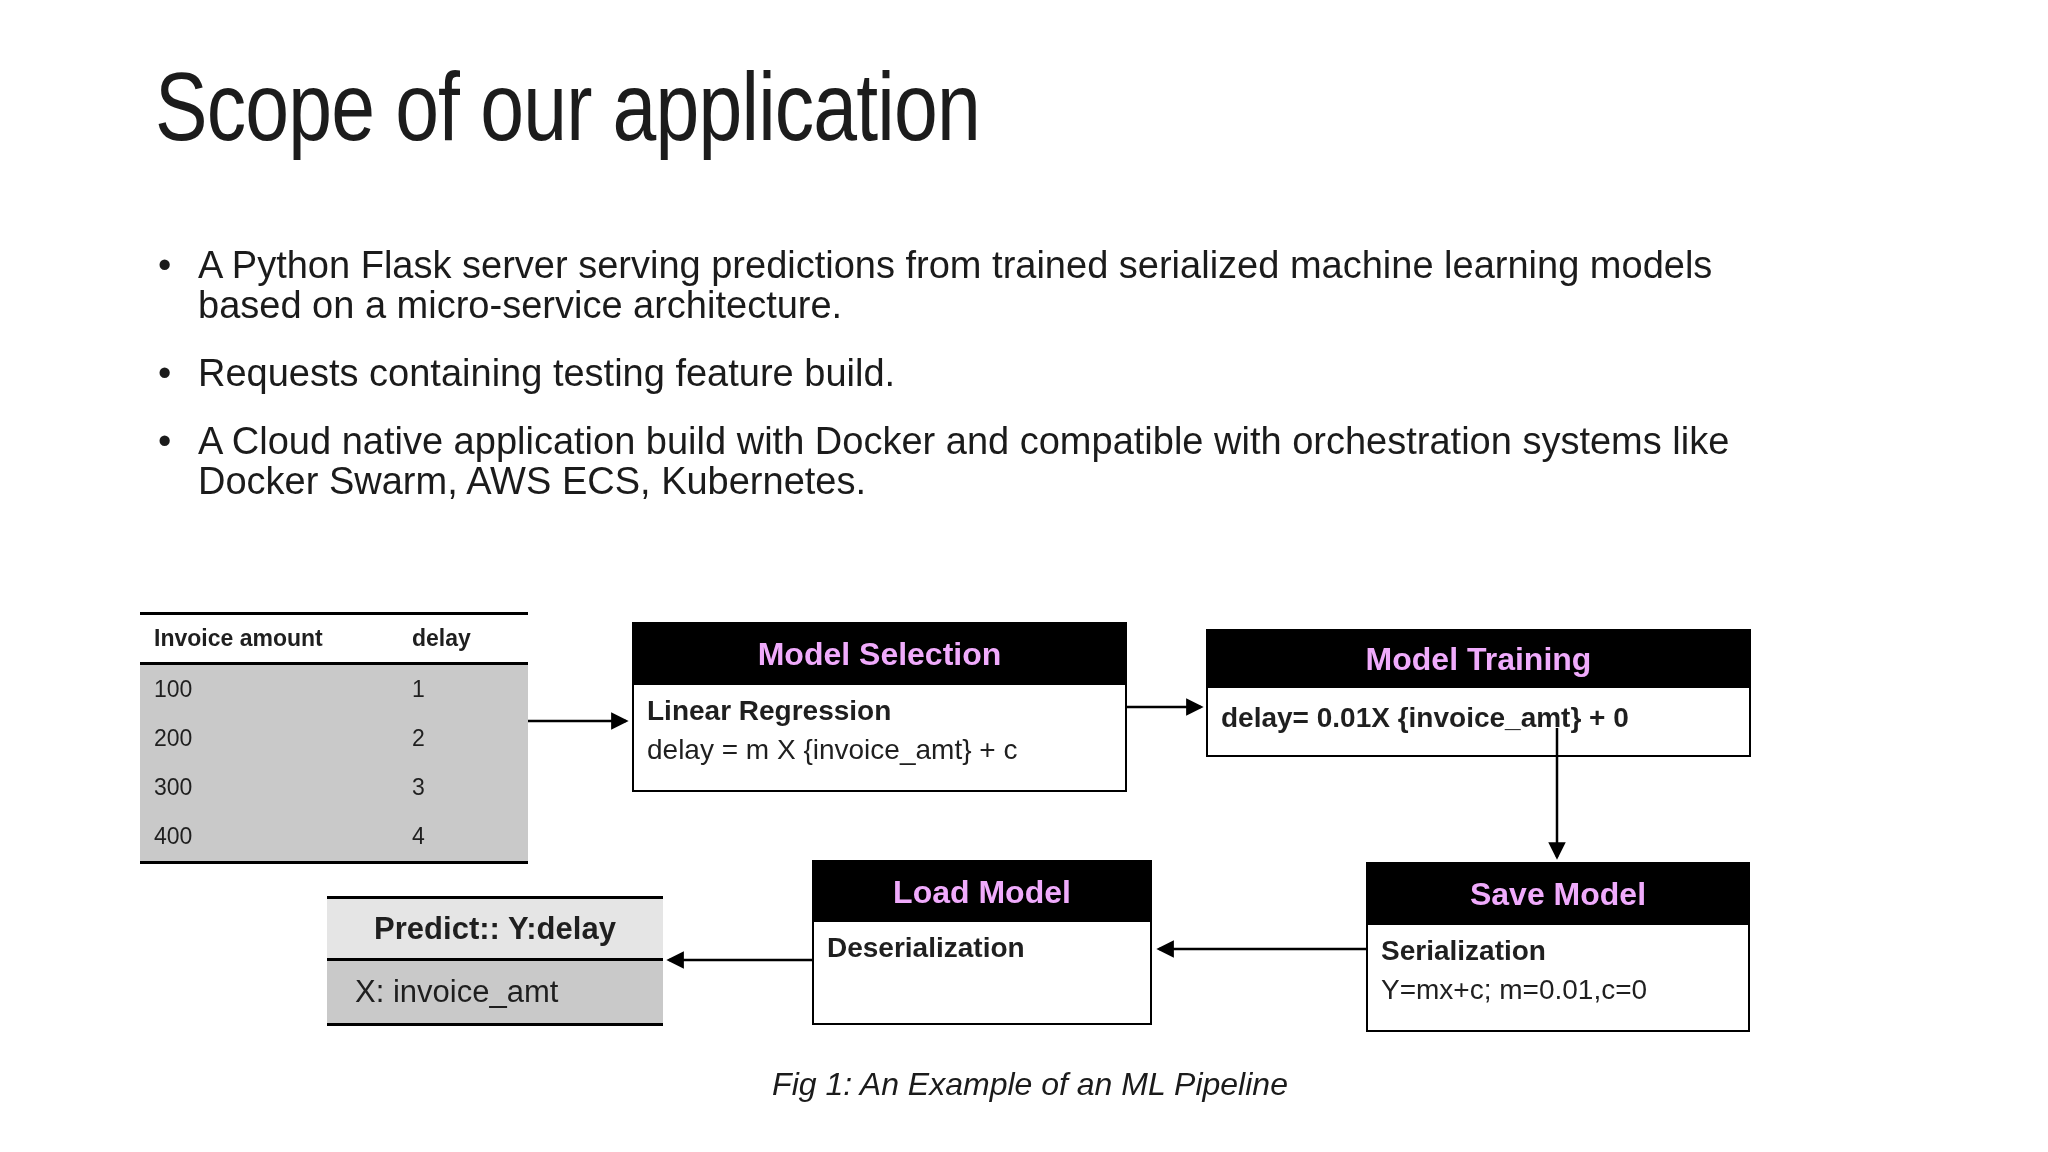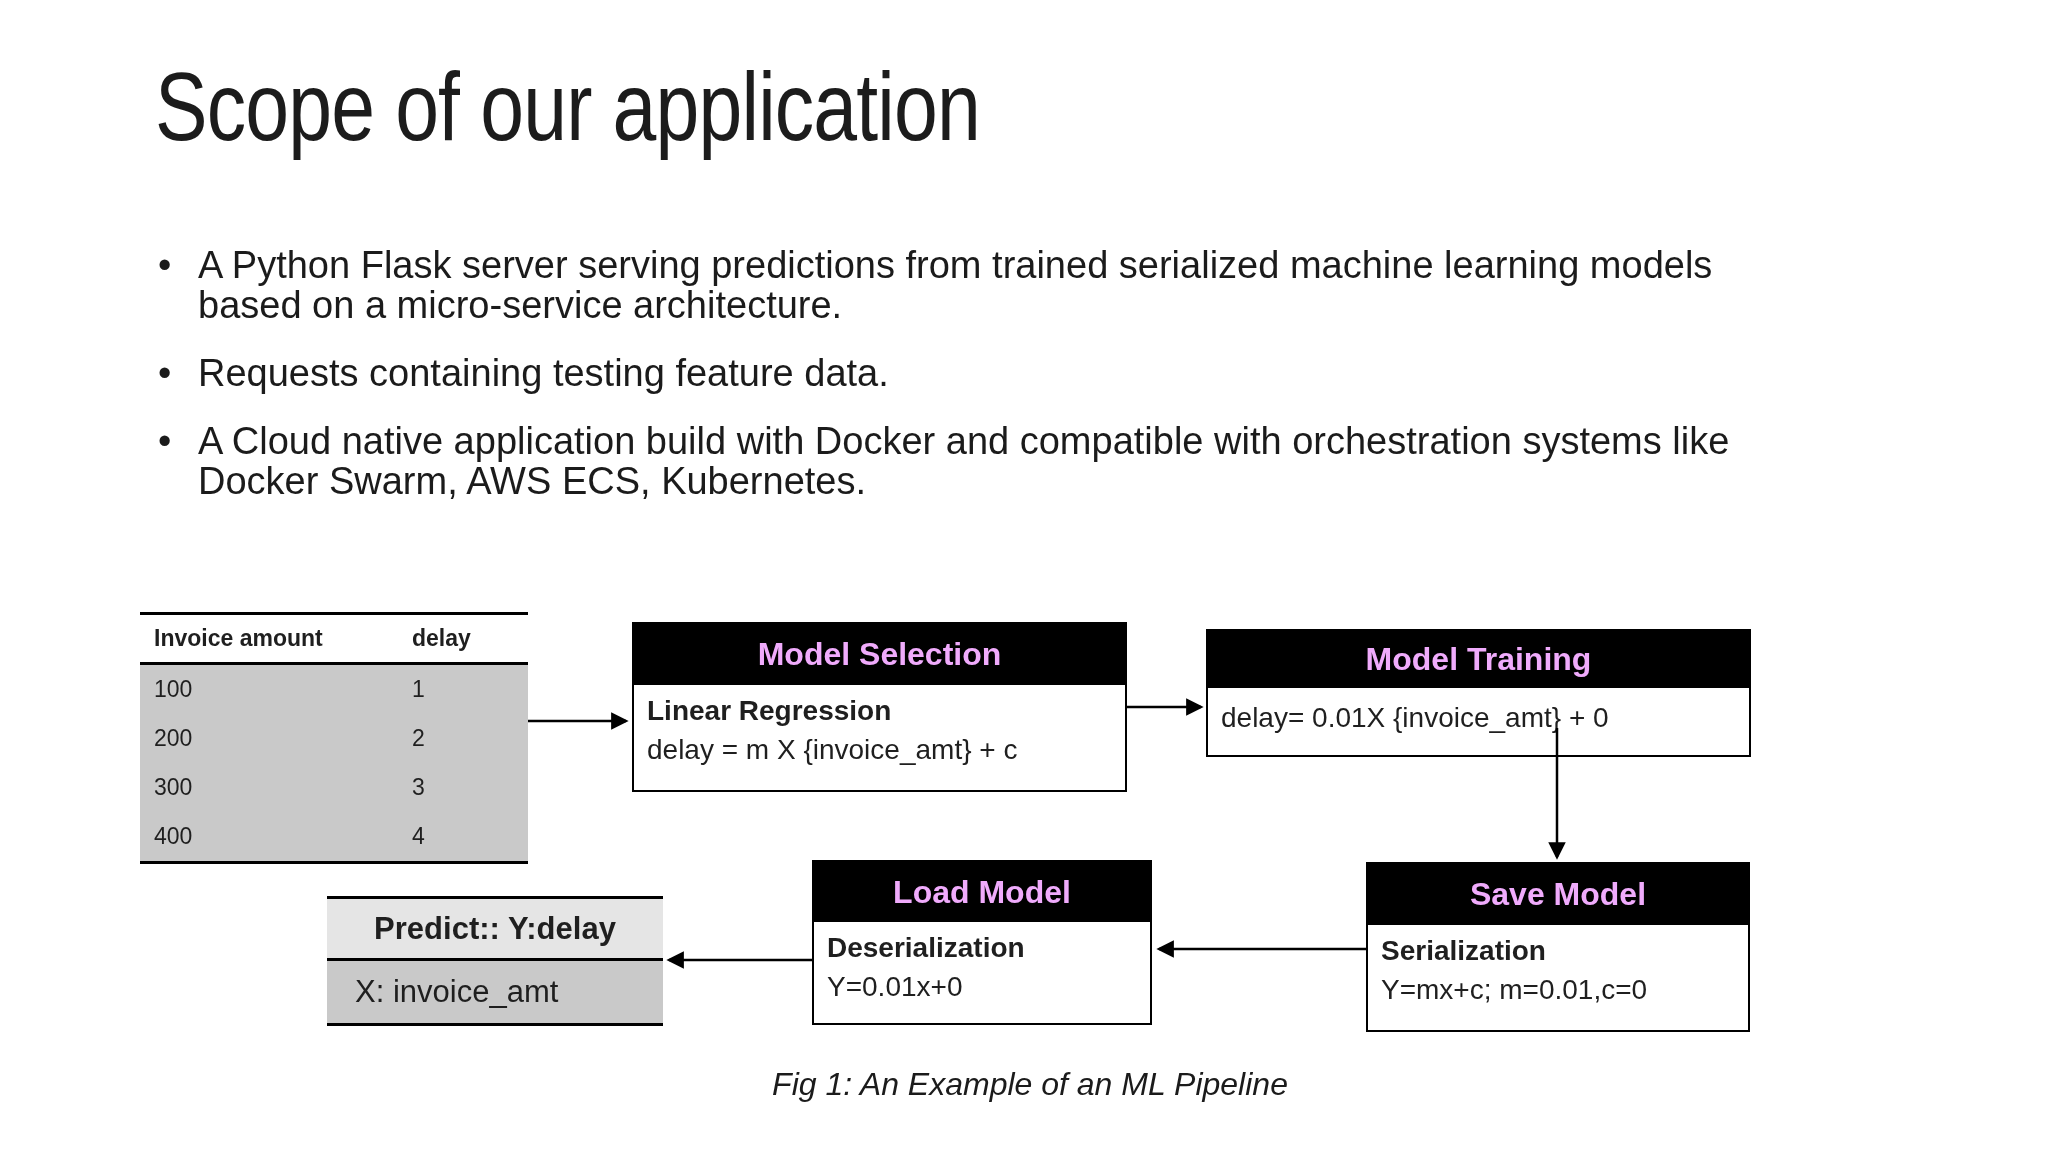--- a/index.html
+++ b/index.html
@@ -73,21 +73,21 @@
     display: flex;
     align-items: center;
     justify-content: center;
   }
   .pbox-body { padding: 7px 10px 0 13px; font-size: 28px; line-height: 1.38; }
   .pbox-body .strong { font-weight: bold; }
   .box-selection { left: 632px;  top: 622px; width: 495px; height: 170px; }
   .box-selection .pbox-head { height: 61px; }
   .box-training  { left: 1206px; top: 629px; width: 545px; height: 128px; }
   .box-training .pbox-head { height: 57px; }
-  .box-training .pbox-body { padding-top: 11px; }
+  .box-training .pbox-body { padding-top: 11px; font-weight: bold; }
   .box-save      { left: 1366px; top: 862px; width: 384px; height: 170px; }
   .box-save .pbox-head { height: 61px; }
   .box-load      { left: 812px;  top: 860px; width: 340px; height: 165px; }
   .box-load .pbox-head { height: 60px; }
   
   .predict {
     position: absolute;
     left: 327px;
     top: 896px;
     width: 336px;
@@ -138,21 +138,21 @@
 
   <h1 class="title">Scope of our application</h1>
 
   <ul class="bullets">
     <li>
       <span class="marker">•</span>
       <span>A Python Flask server serving predictions from trained serialized machine learning models based on a micro-service architecture.</span>
     </li>
     <li>
       <span class="marker">•</span>
-      <span>Requests containing testing feature data.</span>
+      <span>Requests containing testing feature build.</span>
     </li>
     <li>
       <span class="marker">•</span>
       <span>A Cloud native application build with Docker and compatible with orchestration systems like Docker Swarm, AWS ECS, Kubernetes.</span>
     </li>
   </ul>
 
   <div class="inv-table">
     <div class="inv-head">
       <span class="c1">Invoice amount</span>
@@ -198,21 +198,20 @@
     <div class="pbox-body">
       <div class="strong">Serialization</div>
       <div>Y=mx+c; m=0.01,c=0</div>
     </div>
   </div>
 
   <div class="pbox box-load">
     <div class="pbox-head">Load Model</div>
     <div class="pbox-body">
       <div class="strong">Deserialization</div>
-      <div>Y=0.01x+0</div>
     </div>
   </div>
 
   <div class="predict">
     <div class="predict-head">Predict:: Y:delay</div>
     <div class="predict-row">X: invoice_amt</div>
   </div>
 
   <div class="caption">Fig 1: An Example of an ML Pipeline</div>
 

